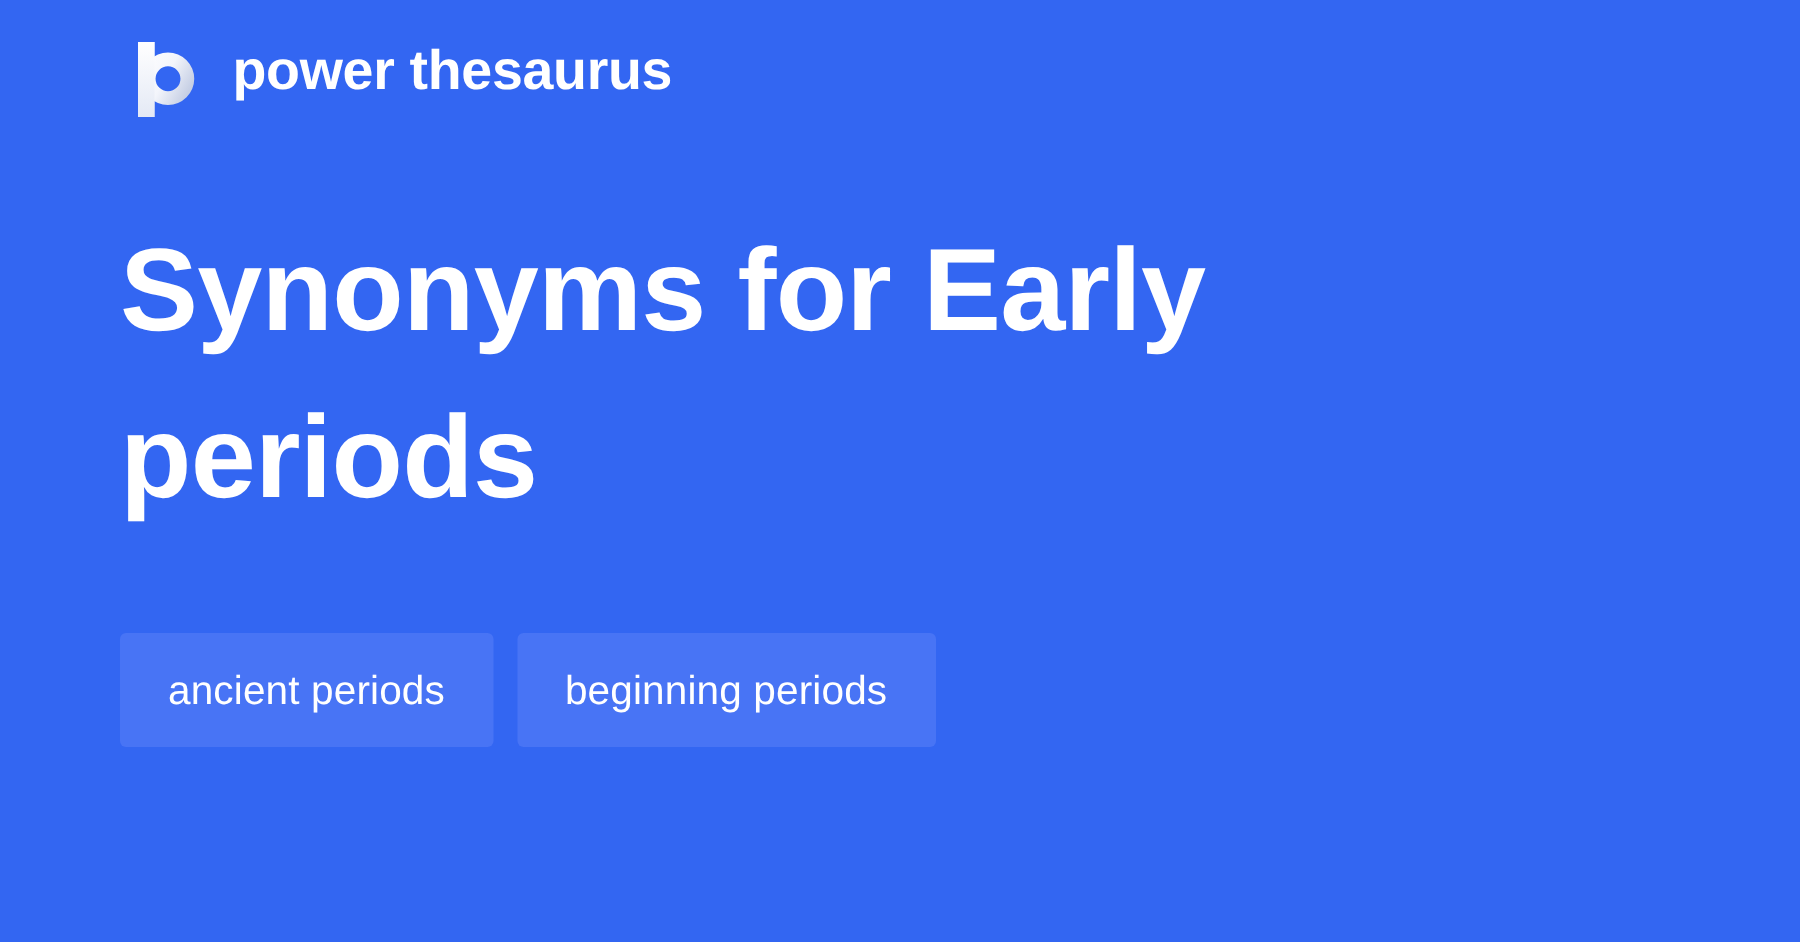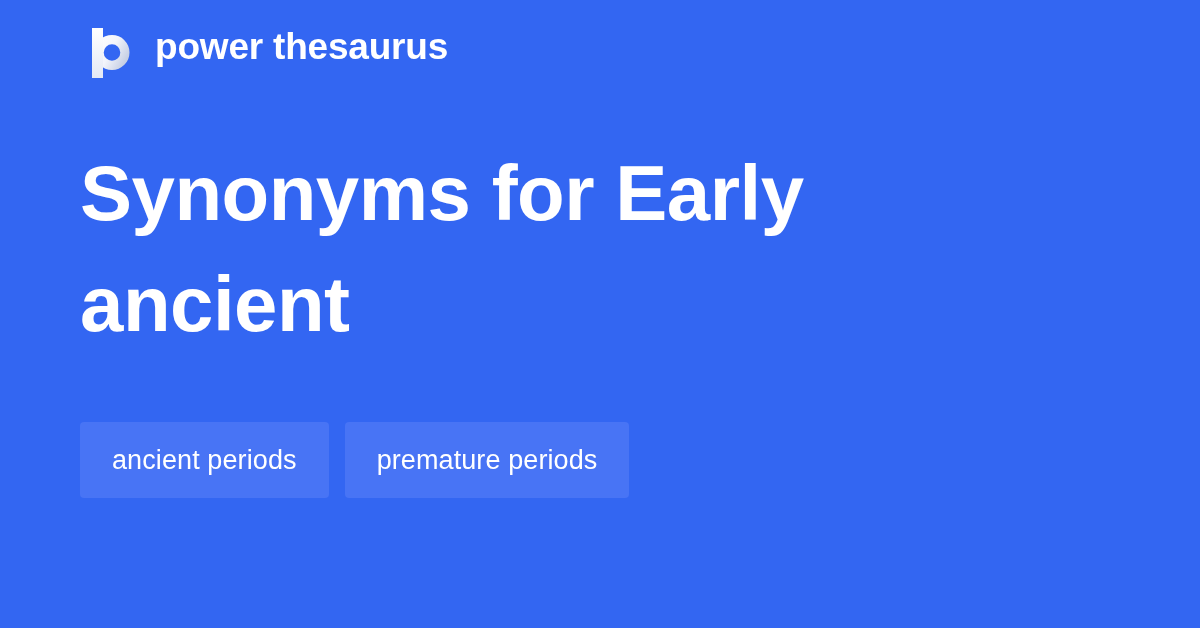--- a/index.html
+++ b/index.html
@@ -116,25 +116,25 @@
 
       <path d="M20 7 A17.5 17.5 0 1 1 20 42 A17.5 17.5 0 1 1 20 7 Z
                M20 16.2 A8.3 8.3 0 1 0 20 32.8 A8.3 8.3 0 1 0 20 16.2 Z" fill="url(#bowlGrad)" fill-rule="evenodd"></path>
 
       <rect x="0" y="0" width="11" height="50" fill="url(#stemGrad)"></rect>
     </svg>
   </span>
   <span class="brand-name">Power Thesaurus</span>
 </div>
 
-<h1 class="headline">Synonyms for Early ancient</h1>
+<h1 class="headline">Synonyms for Early periods</h1>
 
 <div class="chip-area">
 
   <div class="chip-row">
     <a class="chip">ancient periods</a>
-    <a class="chip">premature periods</a>
+    <a class="chip">beginning periods</a>
   </div>
 
   <div class="chip-row">
   </div>
 
 </div>
 
 </body></html>

